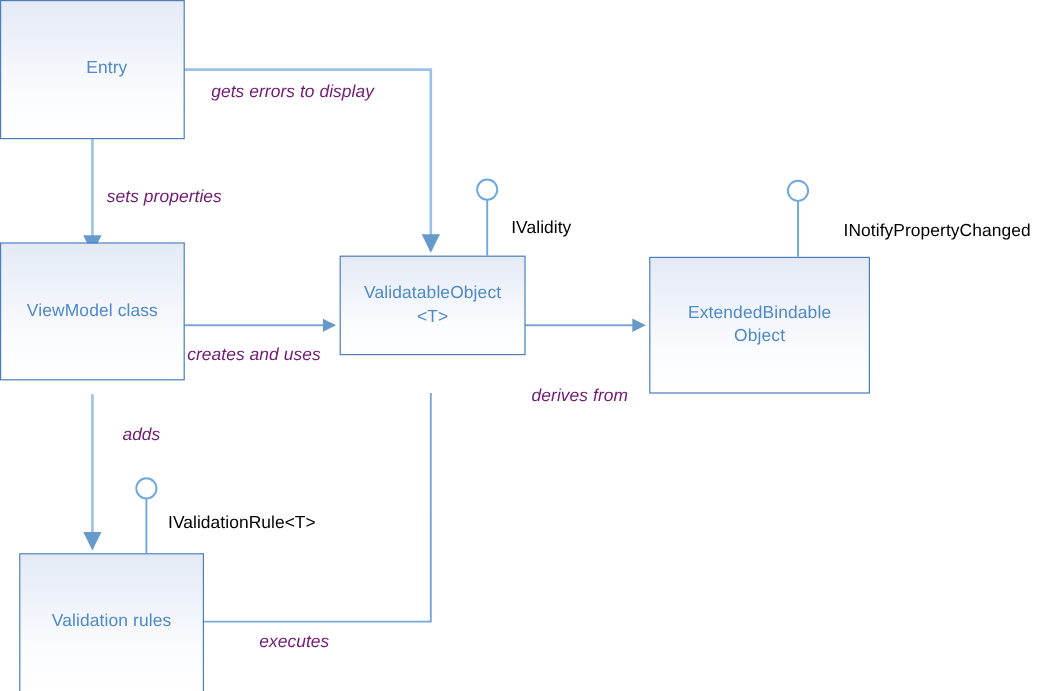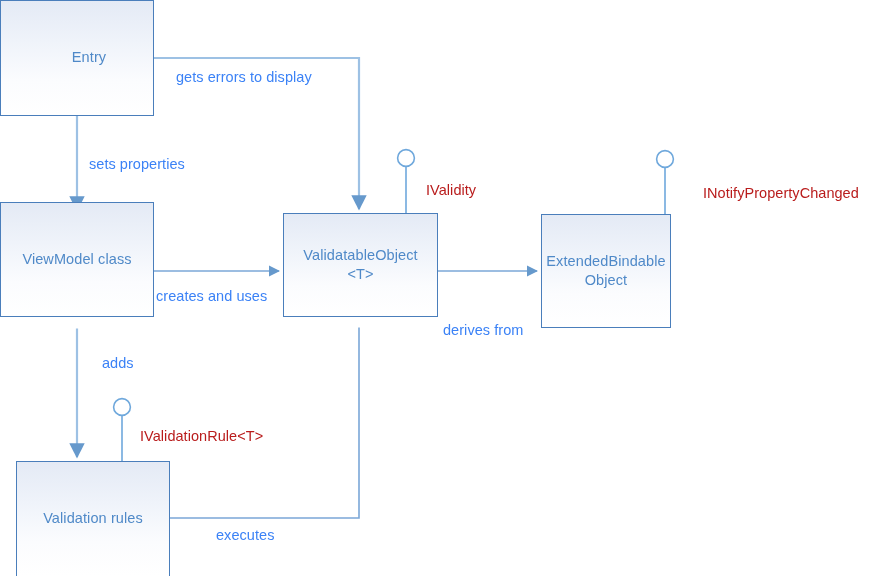--- a/index.html
+++ b/index.html
@@ -30,29 +30,30 @@
     letter-spacing: 0.1px;
     z-index: 5;
   }
   .node-label {
     display: block;
     padding: 0 6px;
     white-space: pre-line;
   }
   .edge-label {
     position: absolute;
-    color: #3b82f6;
+    color: #701a75;
     font-size: 14.5px;
     white-space: nowrap;
     z-index: 6;
     letter-spacing: 0.05px;
+    font-style: italic;
   }
   .iface-label {
     position: absolute;
-    color: #b91c1c;
+    color: #000000;
     font-size: 14.5px;
     white-space: nowrap;
     z-index: 6;
     letter-spacing: 0.05px;
   }
   svg.wires {
     position: absolute;
     left: 0;
     top: 0;
     width: 874px;
@@ -114,26 +115,26 @@
   </svg>
 
   <div class="node" style="left:0px; top:0px; width:154px; height:116px;padding-left:24px;">
     <span class="node-label">Entry</span>
   </div>
 
   <div class="node" style="left:0px; top:202px; width:154px; height:115px;">
     <span class="node-label">ViewModel class</span>
   </div>
 
-  <div class="node" style="left:283px; top:213px; width:155px; height:104px;">
+  <div class="node" style="left:283px; top:213px; width:155px; height:83px;">
     <span class="node-label">ValidatableObject
 &lt;T&gt;</span>
   </div>
 
-  <div class="node" style="left:541px; top:214px; width:130px; height:114px;">
+  <div class="node" style="left:541px; top:214px; width:184px; height:114px;">
     <span class="node-label">ExtendedBindable
 Object</span>
   </div>
 
   <div class="node" style="left:16px; top:461px; width:154px; height:116px;">
     <span class="node-label">Validation rules</span>
   </div>
 
   <div class="edge-label" style="left:176px; top:69px;">gets errors to display</div>
 

